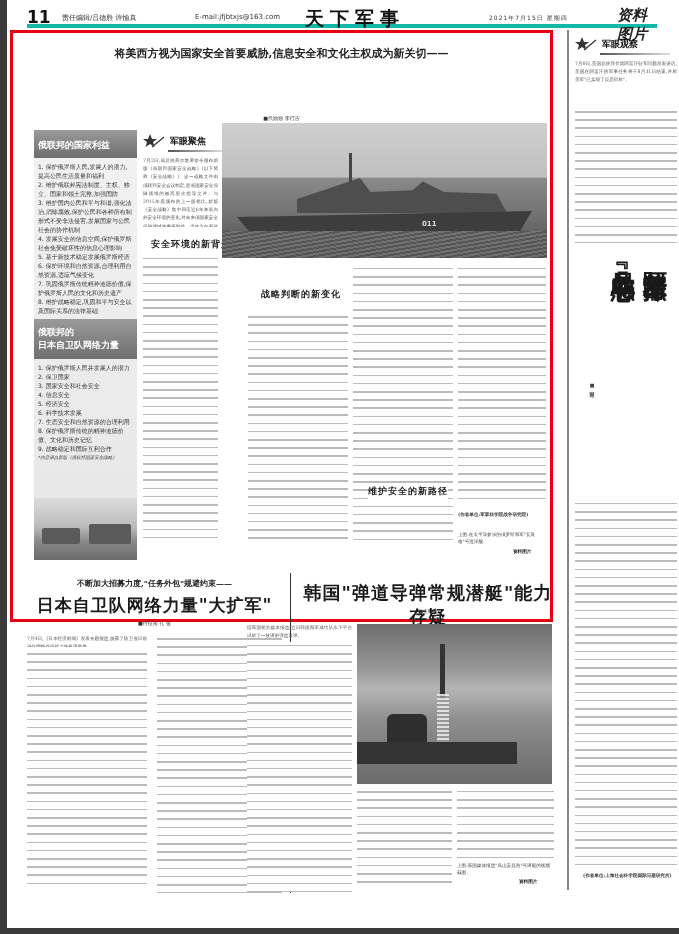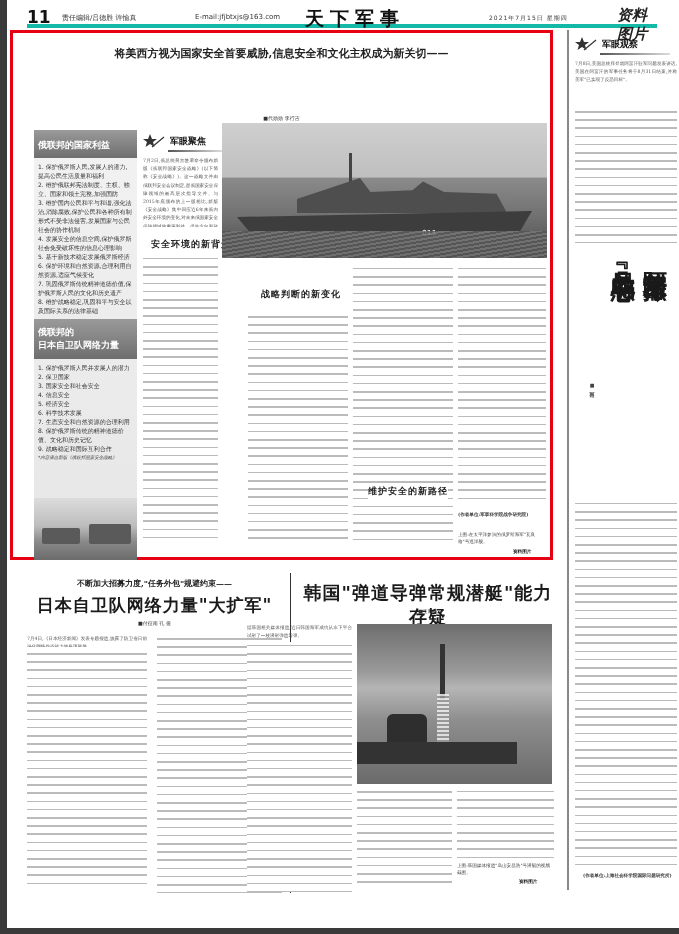--- a/index.html
+++ b/index.html
@@ -11,21 +11,21 @@
   
   .masthead { position: absolute; left: 20px; top: 6px; width: 630px; height: 22px; border-bottom: 4px solid #14b8a6; }
   .page-no { position: absolute; left: 0; top: 1px; font: bold 17px "DejaVu Sans", sans-serif; color: #111; }
   .editors { position: absolute; left: 35px; top: 7px; font: 7px "DejaVu Sans", sans-serif; color: #333; }
   .email { position: absolute; left: 168px; top: 7px; font: 7px "DejaVu Sans", sans-serif; color: #333; }
   .section-title { position: absolute; left: 278px; top: 0; font: bold 19px "DejaVu Sans", sans-serif; letter-spacing: 6px; color: #111; }
   .date { position: absolute; left: 462px; top: 8px; font: 6px "DejaVu Sans", sans-serif; color: #333; letter-spacing: 1px; }
   .logo { position: absolute; left: 590px; top: 0; font: italic bold 15px "DejaVu Serif", serif; color: #222; }
 
   
-  .highlight { position: absolute; left: 3px; top: 30px; width: 543px; height: 530px; border: 3px solid #e60012; }
+  .highlight { position: absolute; left: 3px; top: 30px; width: 543px; height: 592px; border: 3px solid #e60012; }
 
   .kicker { position: absolute; left: 0; top: 13px; width: 537px; text-align: center; font: bold 11px "DejaVu Serif", serif; color: #222; }
   .headline { position: absolute; left: 0; top: 36px; width: 537px; text-align: center; font: bold 25px "DejaVu Sans", sans-serif; letter-spacing: 3px; color: #1a1a1a; }
   .byline { position: absolute; left: 0; top: 82px; width: 537px; text-align: center; font: 5px "DejaVu Sans", sans-serif; color: #333; }
 
   
   .sidebar { position: absolute; left: 21px; top: 97px; width: 103px; height: 430px; background: linear-gradient(#f2f2f2, #e6e6e6); overflow: hidden; }
   .sb-head { background: linear-gradient(#9a9a9a, #6e6e6e); color: #fff; font: bold 9px "DejaVu Sans", sans-serif; padding: 9px 4px 6px; }
   .sb-head.two { line-height: 13px; padding: 7px 4px; margin-top: 2px; }
   .sb-list { list-style: none; font: 6px/9px "DejaVu Sans", sans-serif; color: #333; padding: 4px 4px 2px; }
@@ -42,21 +42,21 @@
 
   .text-col { position: absolute; font: 4.6px/8.2px "DejaVu Serif", serif; color: #555; text-align: justify; overflow: hidden; }
   .greytext { color: #666; }
   .subhead { position: absolute; font: bold 9px "DejaVu Sans", sans-serif; color: #222; letter-spacing: 1px; }
 
   
   .ship-photo { position: absolute; left: 215px; top: 120px; width: 325px; height: 135px; background: linear-gradient(#cfcfcf 0%, #bfbfbf 40%, #8a8a8a 41%, #707070 70%, #4a4a4a 100%); overflow: hidden; }
   .ship-hull { position: absolute; left: 15px; top: 88px; width: 295px; height: 20px; background: #3d3d3d; clip-path: polygon(0 30%, 100% 0, 96% 100%, 4% 100%); }
   .ship-super { position: absolute; left: 75px; top: 55px; width: 210px; height: 35px; background: #4e4e4e; clip-path: polygon(0 60%, 10% 40%, 20% 20%, 30% 0, 35% 40%, 55% 35%, 60% 10%, 70% 40%, 95% 45%, 100% 100%, 0 100%); }
   .ship-mast { position: absolute; left: 127px; top: 30px; width: 3px; height: 30px; background: #444; }
-  .hull-no { position: absolute; left: 152px; top: 106px; font: bold 7px "DejaVu Sans", sans-serif; color: #ddd; padding-left: 48px; }
+  .hull-no { position: absolute; left: 152px; top: 97px; font: bold 7px "DejaVu Sans", sans-serif; color: #ddd; padding-left: 48px; }
   .ship-wake { position: absolute; left: 0; top: 108px; width: 325px; height: 27px; background: repeating-linear-gradient(170deg, #555 0 2px, #777 2px 4px); opacity: .8; }
 
   
   .right-col { position: absolute; left: 560px; top: 30px; width: 108px; height: 860px; border-left: 2px solid #888; }
   .vert-title { position: absolute; writing-mode: vertical-rl; font: bold 24px "DejaVu Sans", sans-serif; color: #1a1a1a; letter-spacing: 1px; }
   .vert-byline { position: absolute; writing-mode: vertical-rl; font: 5px "DejaVu Sans", sans-serif; color: #444; }
 
   
   .divider-v { position: absolute; left: 283px; top: 573px; width: 1px; height: 320px; background: #333; }
   .jp-kicker { position: absolute; left: 20px; top: 578px; width: 255px; text-align: center; font: bold 8px "DejaVu Serif", serif; color: #222; }

